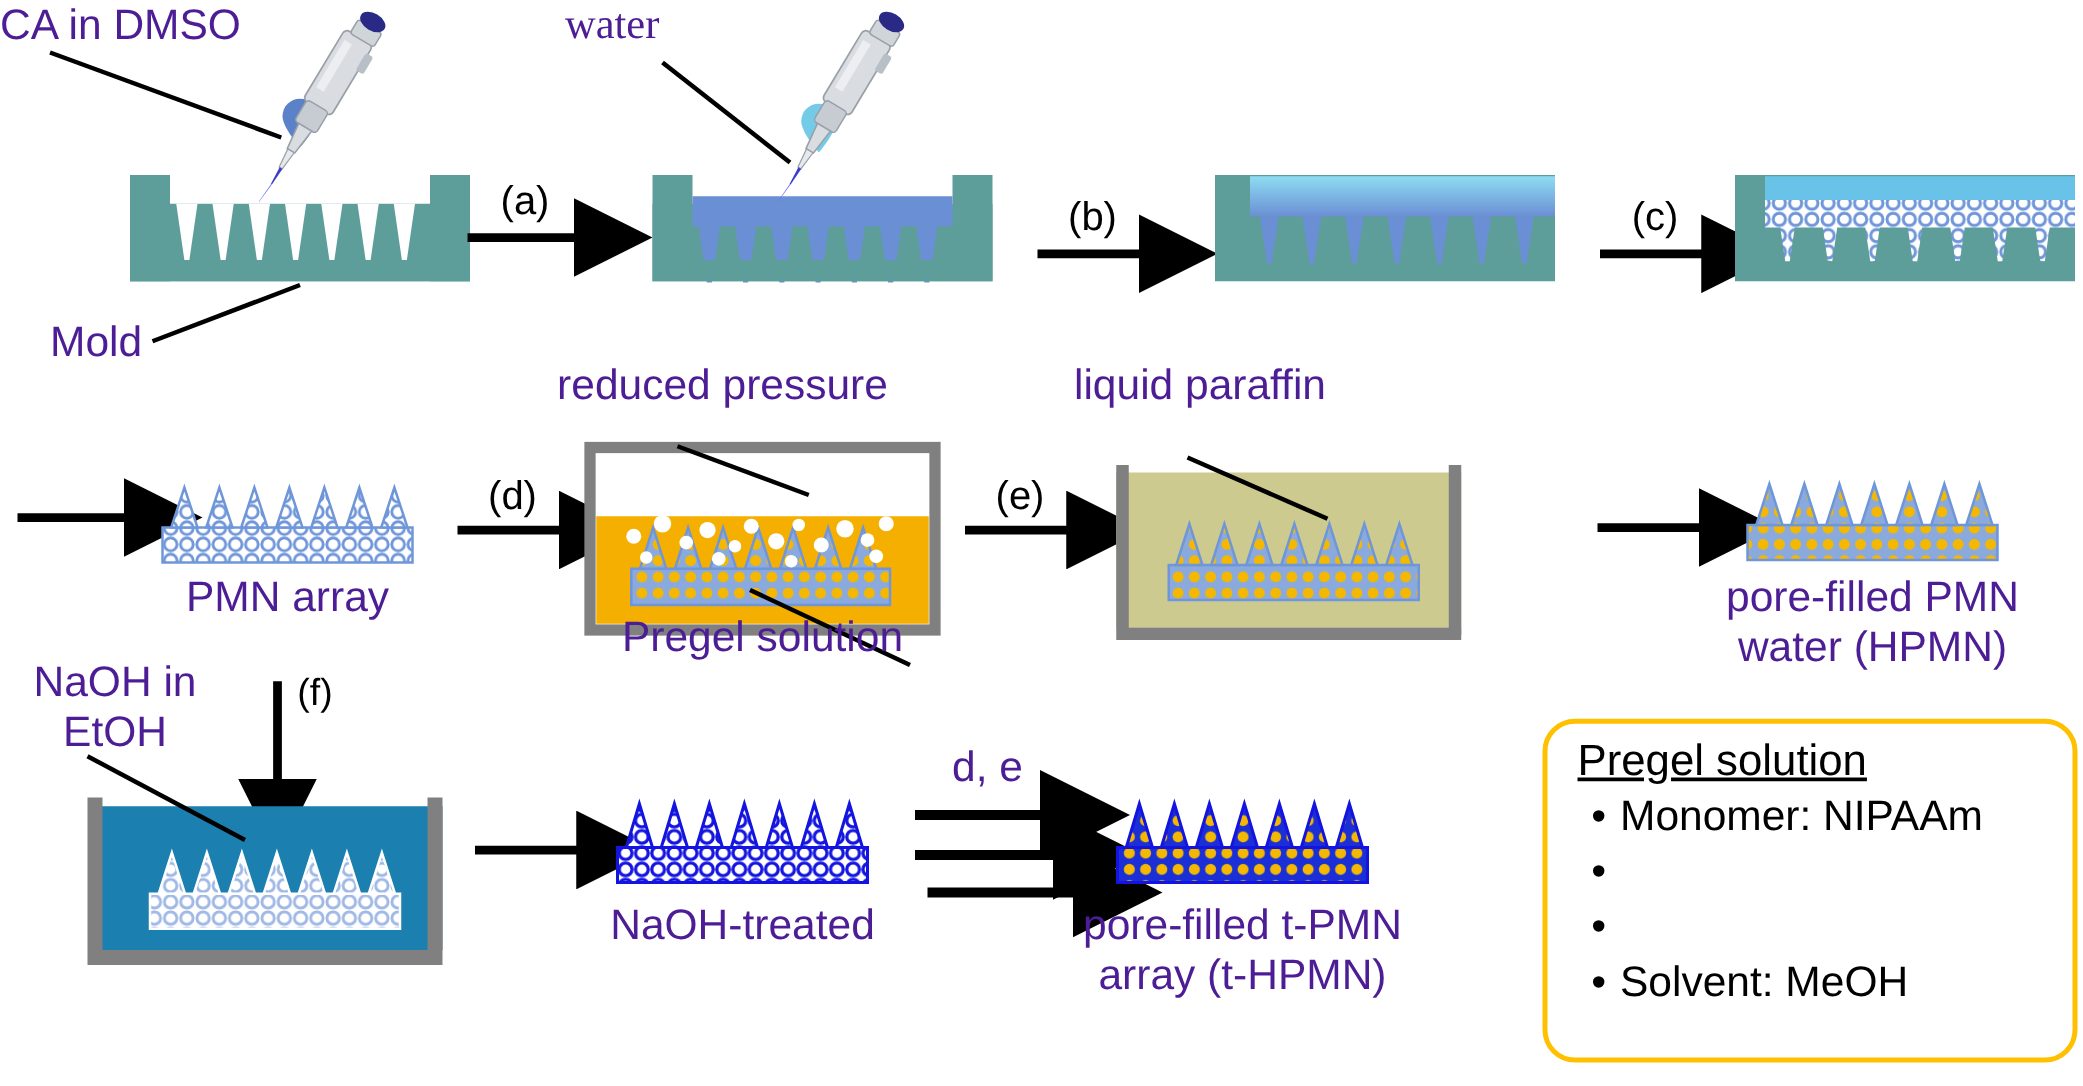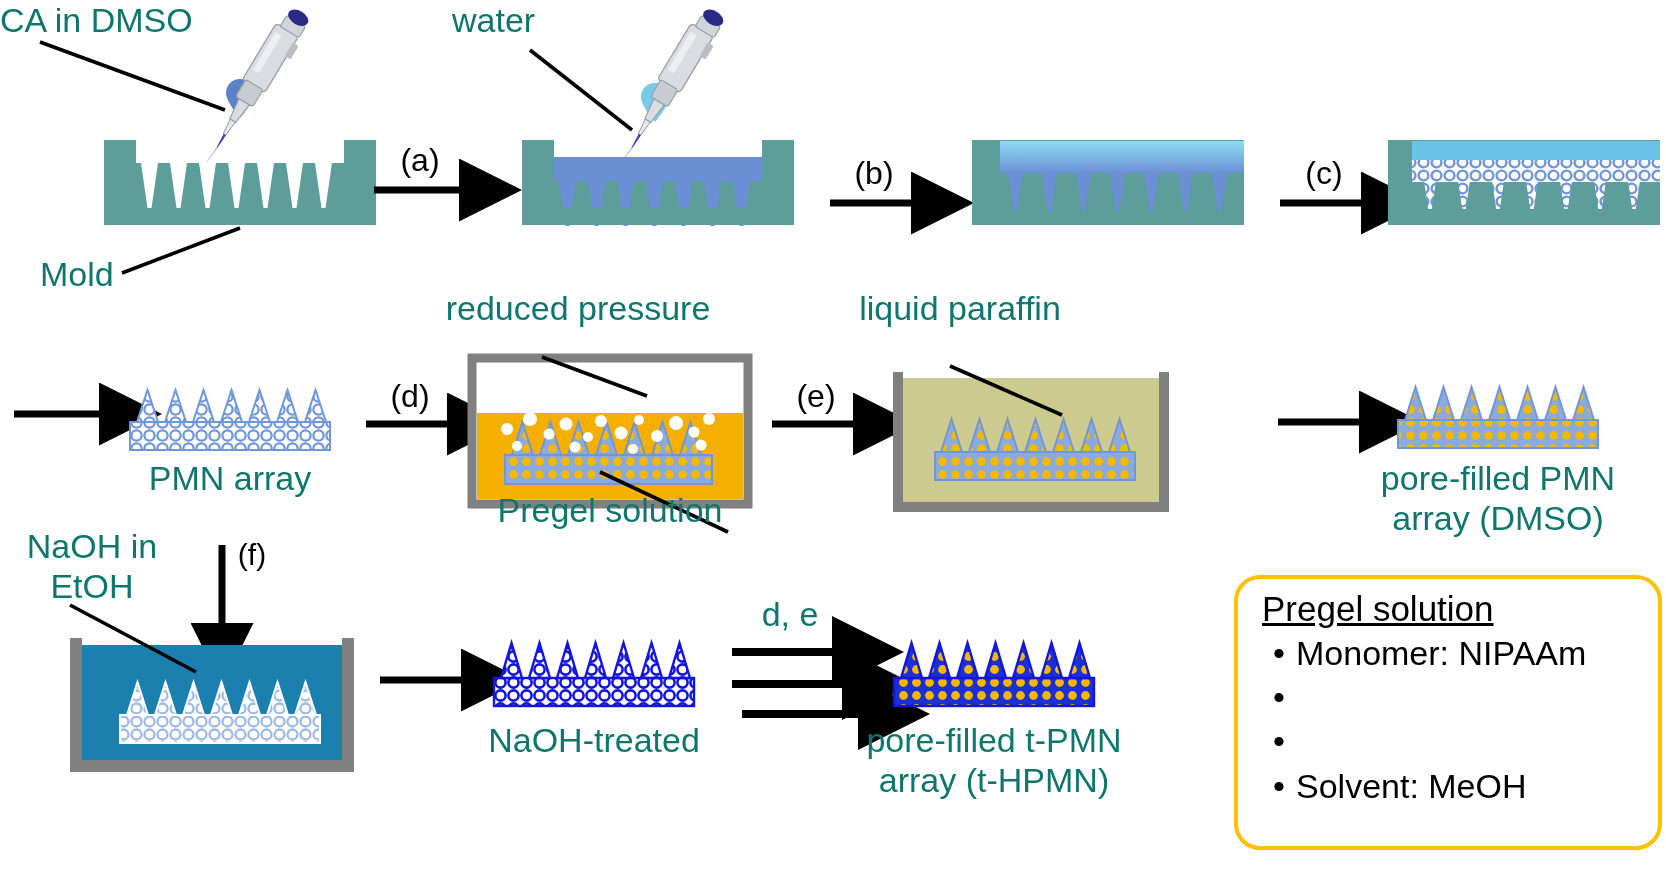--- a/index.html
+++ b/index.html
@@ -1,19 +1,19 @@
 <!DOCTYPE html>
 <html><head>
 <meta charset="utf-8">
 <style>
   html,body{margin:0;padding:0;background:#fff;}
   body{width:1666px;height:869px;position:relative;overflow:hidden;
        font-family:"Liberation Sans",sans-serif;color:#000;}
   .stage{position:absolute;left:0;top:0;width:1666px;height:869px;}
-  .lbl{position:absolute;font-size:34px;line-height:1.08;white-space:pre;color:#0f766e;}
+  .lbl{position:absolute;font-size:34px;line-height:1.08;white-space:pre;color:#4c1d95;}
   .lbl.c{text-align:left;transform:translateX(-50%);}
   .step{position:absolute;font-size:32px;transform:translateX(-50%);}
   svg{position:absolute;left:0;top:0;overflow:visible;}
   .pregel-box{position:absolute;border:4px solid #FFC000;border-radius:26px;background:#fff;}
   .pregel-title{font-size:35px;text-decoration:underline;margin:10px 0 2px 24px;}
   .pregel-list{list-style:none;margin:0;padding:0 0 0 24px;}
   .pregel-list li{font-size:34px;line-height:1.30;display:flex;align-items:flex-start;}
   .bullet{display:inline-block;width:34px;flex:0 0 34px;text-align:center;}
 </style>
 </head>
@@ -328,21 +328,21 @@
       <path d="M985,678 l10.5,-35 l10.5,35 z"></path>
       <path d="M1013,678 l10.5,-35 l10.5,35 z"></path>
       <path d="M1041,678 l10.5,-35 l10.5,35 z"></path>
       <path d="M1069,678 l10.5,-35 l10.5,35 z"></path>
     </g>
   </g>
 </svg>
 
 <div class="lbl" style="left:0px;top:2px;">CA in DMSO</div>
 
-<div class="lbl" style="left:452px;top:2px;">water</div>
+<div class="lbl" style="left:452px;top:2px;font-family:Liberation Serif, serif;">water</div>
 
 <div class="lbl" style="left:0px;top:256px;margin-left:40px;">Mold</div>
 
 <div class="step" style="left:420px;top:142px;">(a)</div>
 
 <div class="step" style="left:874px;top:155px;">(b)</div>
 
 <div class="step" style="left:1324px;top:155px;">(c)</div>
 
 <div class="lbl c" style="left:578px;top:290px;">reduced pressure</div>
@@ -351,21 +351,21 @@
 
 <div class="step" style="left:410px;top:378px;">(d)</div>
 
 <div class="step" style="left:816px;top:378px;">(e)</div>
 
 <div class="lbl c" style="left:230px;top:460px;">PMN array</div>
 
 <div class="lbl c" style="left:610px;top:492px;">Pregel solution</div>
 
 <div class="lbl c" style="left:1498px;top:460px;">pore-filled PMN</div>
-<div class="lbl c" style="left:1498px;top:500px;">array (DMSO)</div>
+<div class="lbl c" style="left:1498px;top:500px;">water (HPMN)</div>
 
 <div class="lbl c" style="left:92px;top:528px;">NaOH in</div>
 <div class="lbl c" style="left:92px;top:568px;">EtOH</div>
 
 <div class="step" style="left:252px;top:538px;font-size:30px;">(f)</div>
 
 <div class="lbl c" style="left:594px;top:722px;">NaOH-treated</div>
 
 <div class="lbl c" style="left:790px;top:596px;">d, e</div>
 

